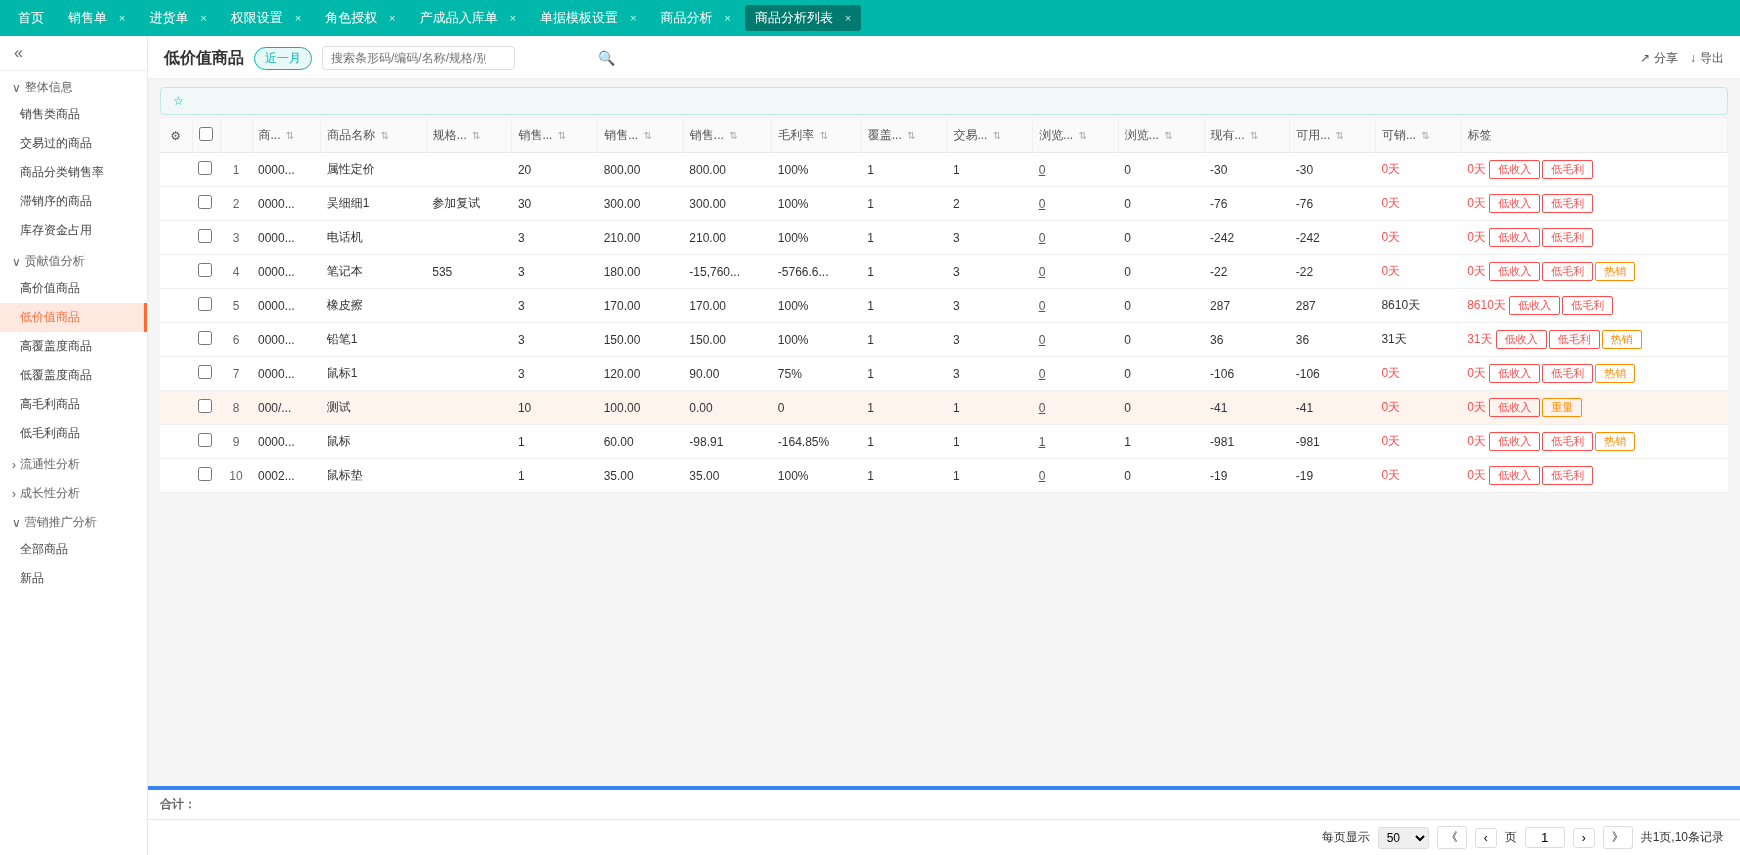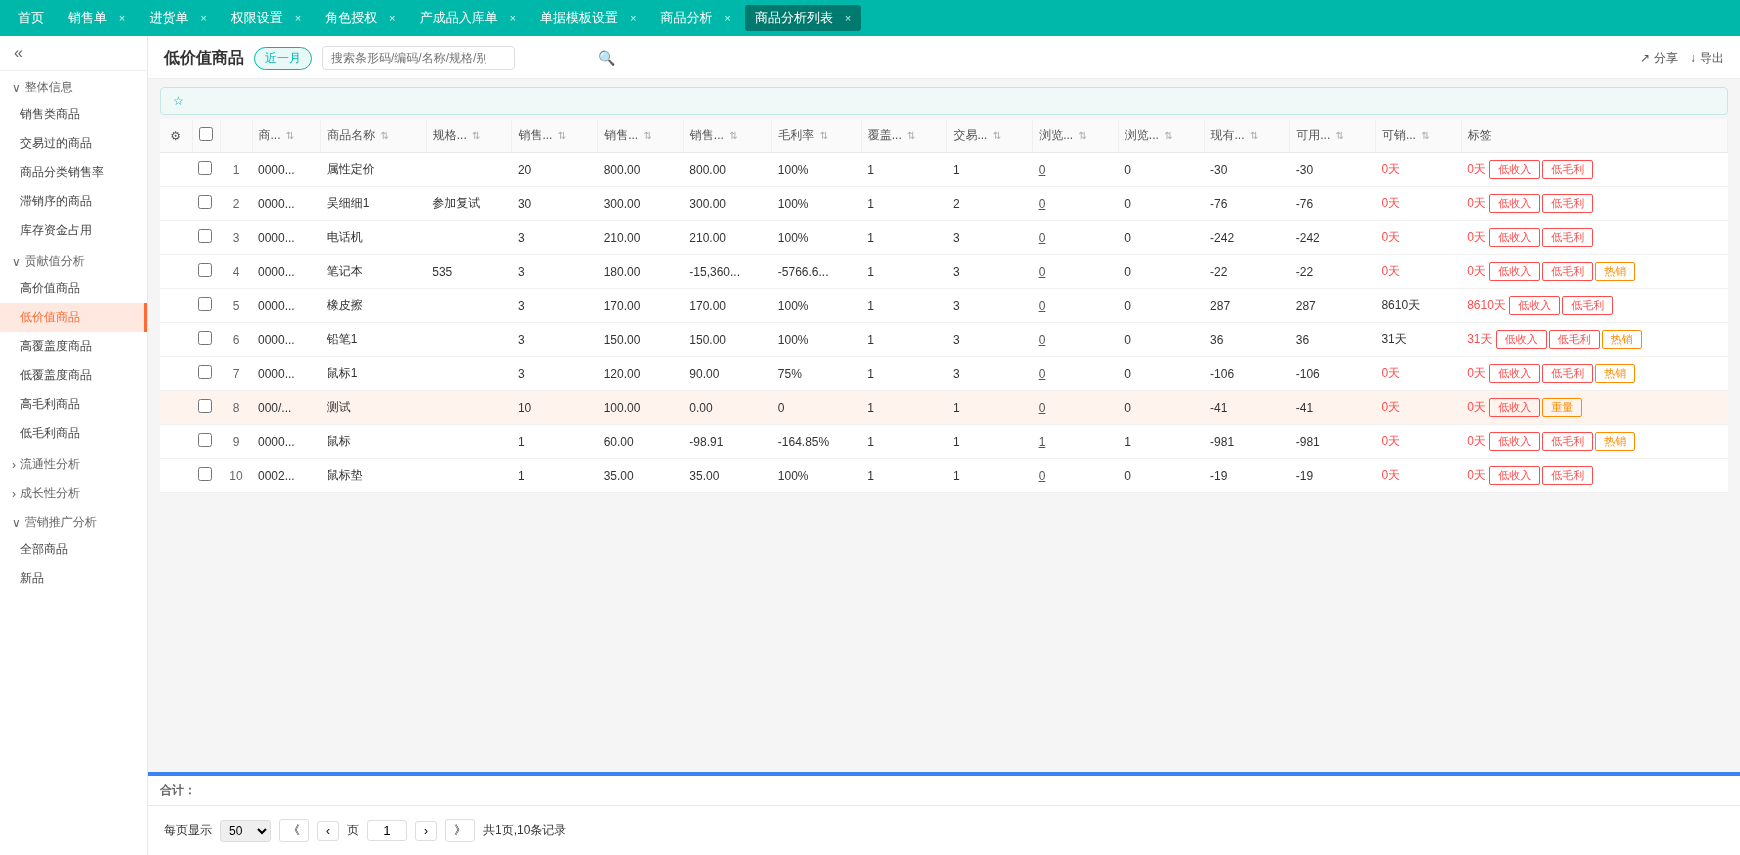--- a/index.html
+++ b/index.html
@@ -197,23 +197,24 @@
       padding: 6px 12px;
       display: flex;
       align-items: center;
     }
     .total-label { color: #666; font-weight: 600; margin-right: 20px; }
 
     
     .pagination {
       background: #fff;
       border-top: 1px solid #e8e8e8;
-      padding: 13px 16px;
-      display: flex;
-      align-items: center;
+      padding: 6px 16px;
+      display: flex;
+      align-items: center;
+      justify-content: flex-end;
       gap: 8px;
       font-size: 12px;
     }
     .page-size-select {
       border: 1px solid #ddd;
       border-radius: 3px;
       padding: 2px 4px;
       font-size: 12px;
     }
     .page-btn {
@@ -429,21 +430,21 @@
       <td></td>
       <td class="checkbox-cell">
         <input type="checkbox" style="">
       </td>
       <td class="num-col">4</td>
       <td>0000...</td>
       <td>笔记本</td>
       <td>535</td>
       <td>3</td>
       <td>180.00</td>
-      <td>-15,360...</td>
+      <td>-15,760...</td>
       <td>-5766.6...</td>
       <td>1</td>
       <td>3</td>
       <td><span class="underline-link">0</span></td>
       <td>0</td>
       <td>-22</td>
       <td>-22</td>
       <td><span style="color:#ff4d4d">0天</span></td>
       <td><span style="color:#ff4d4d">0天</span>&nbsp;<span class="tag tag-red">低收入</span><span class="tag tag-red">低毛利</span><span class="tag tag-orange">热销</span></td>
     </tr>

